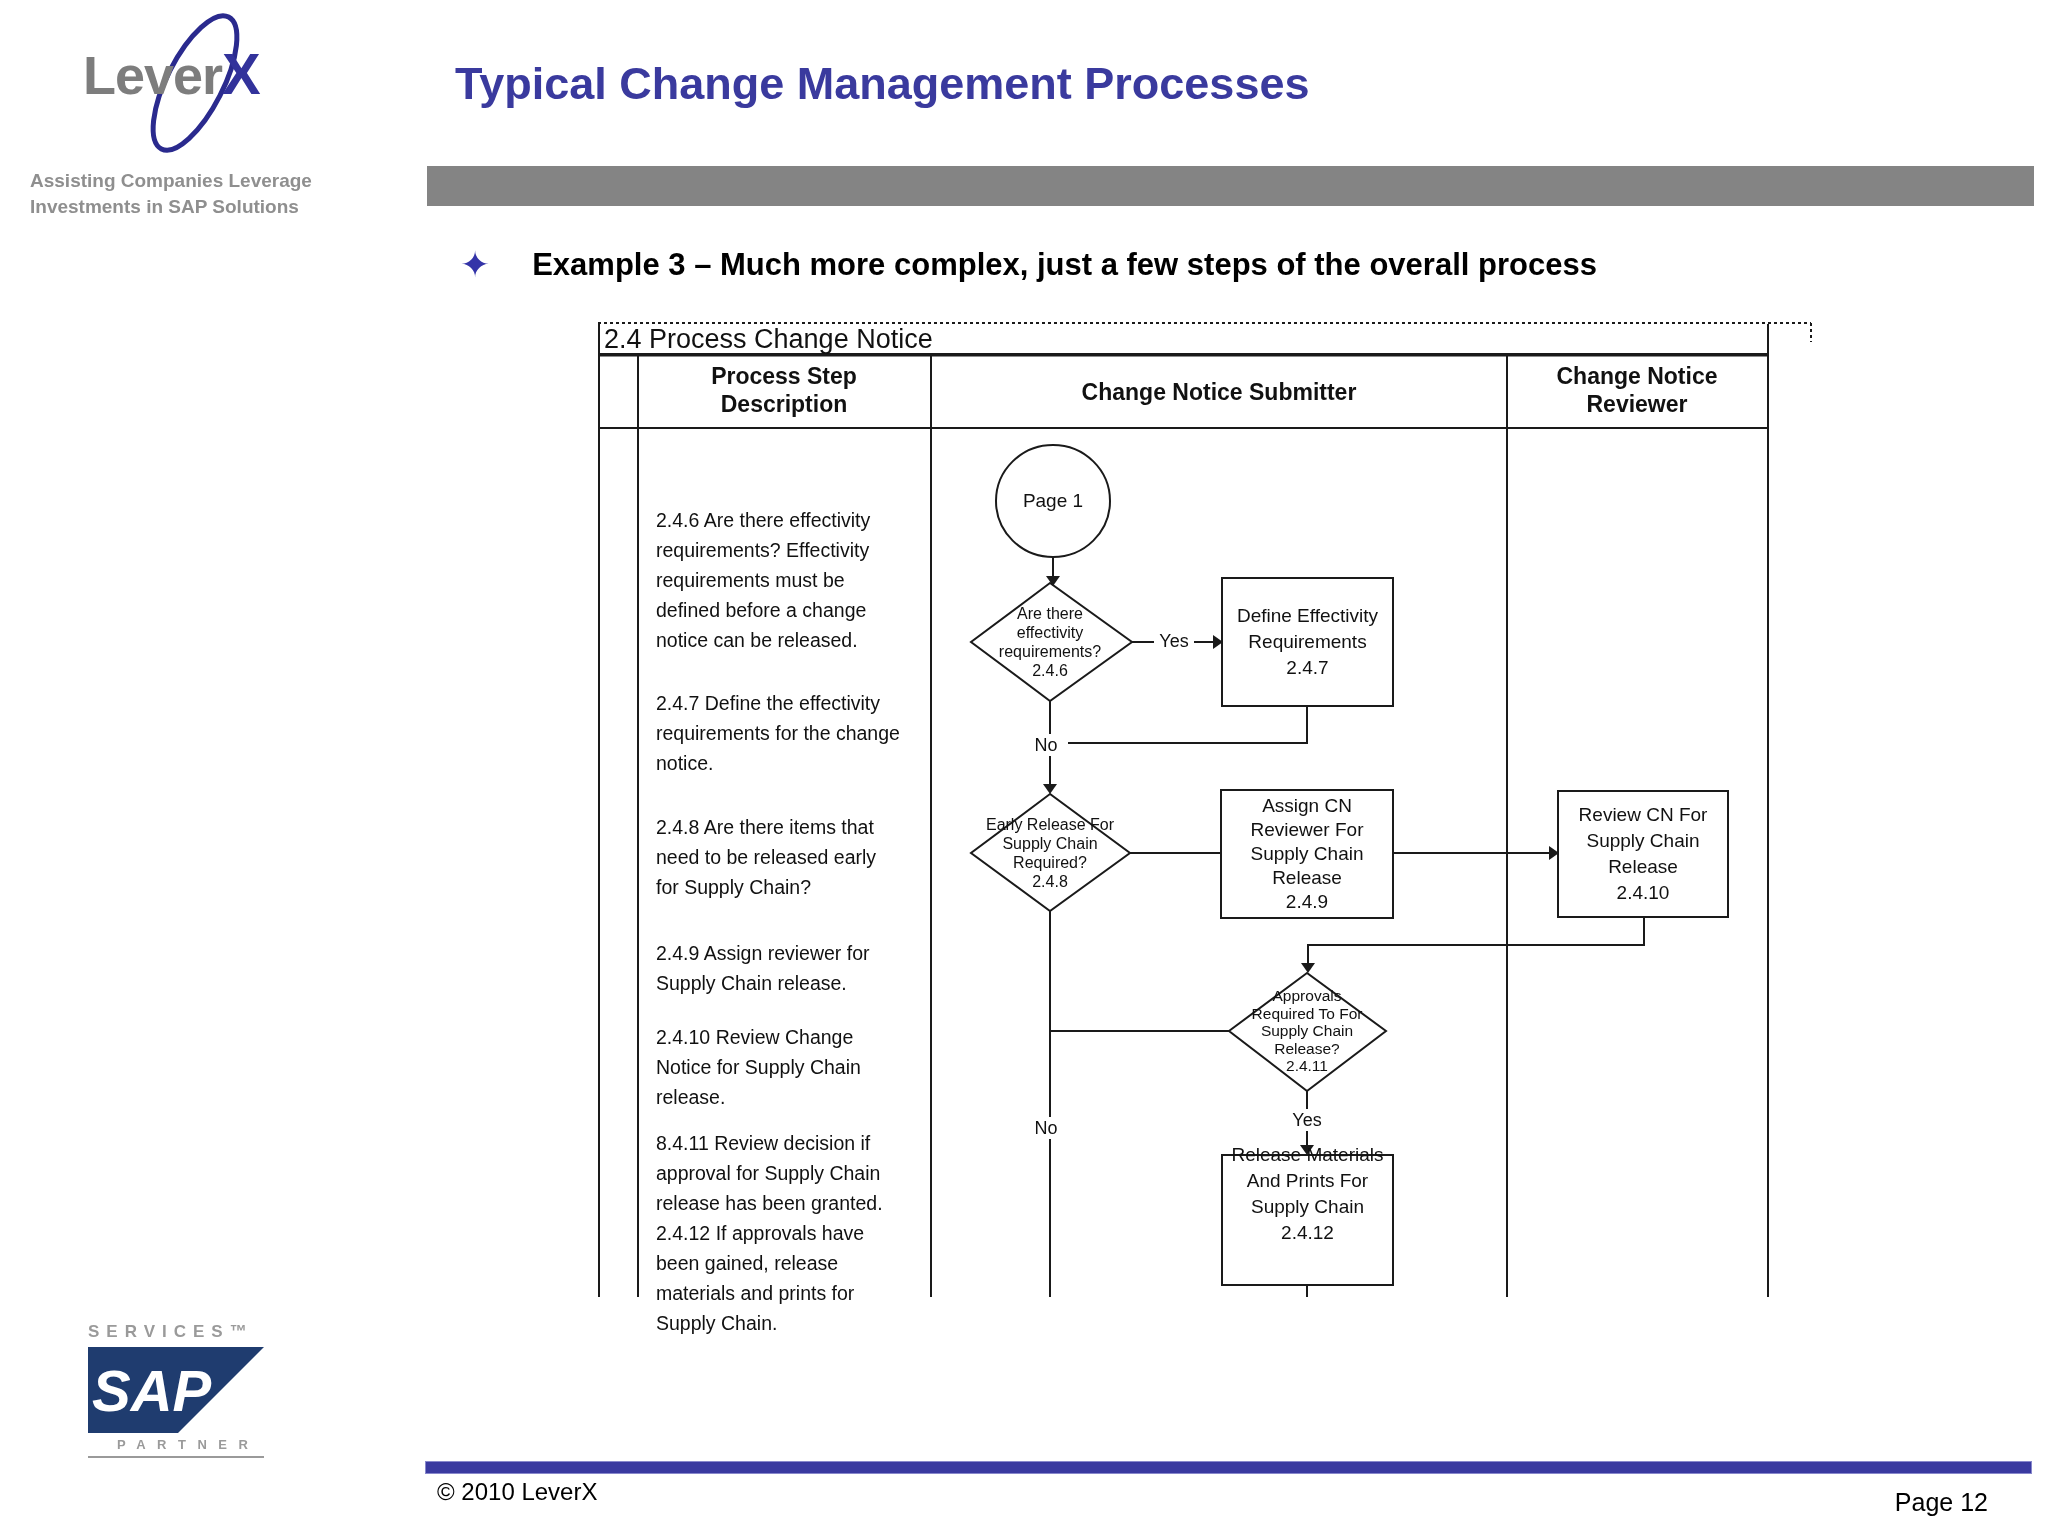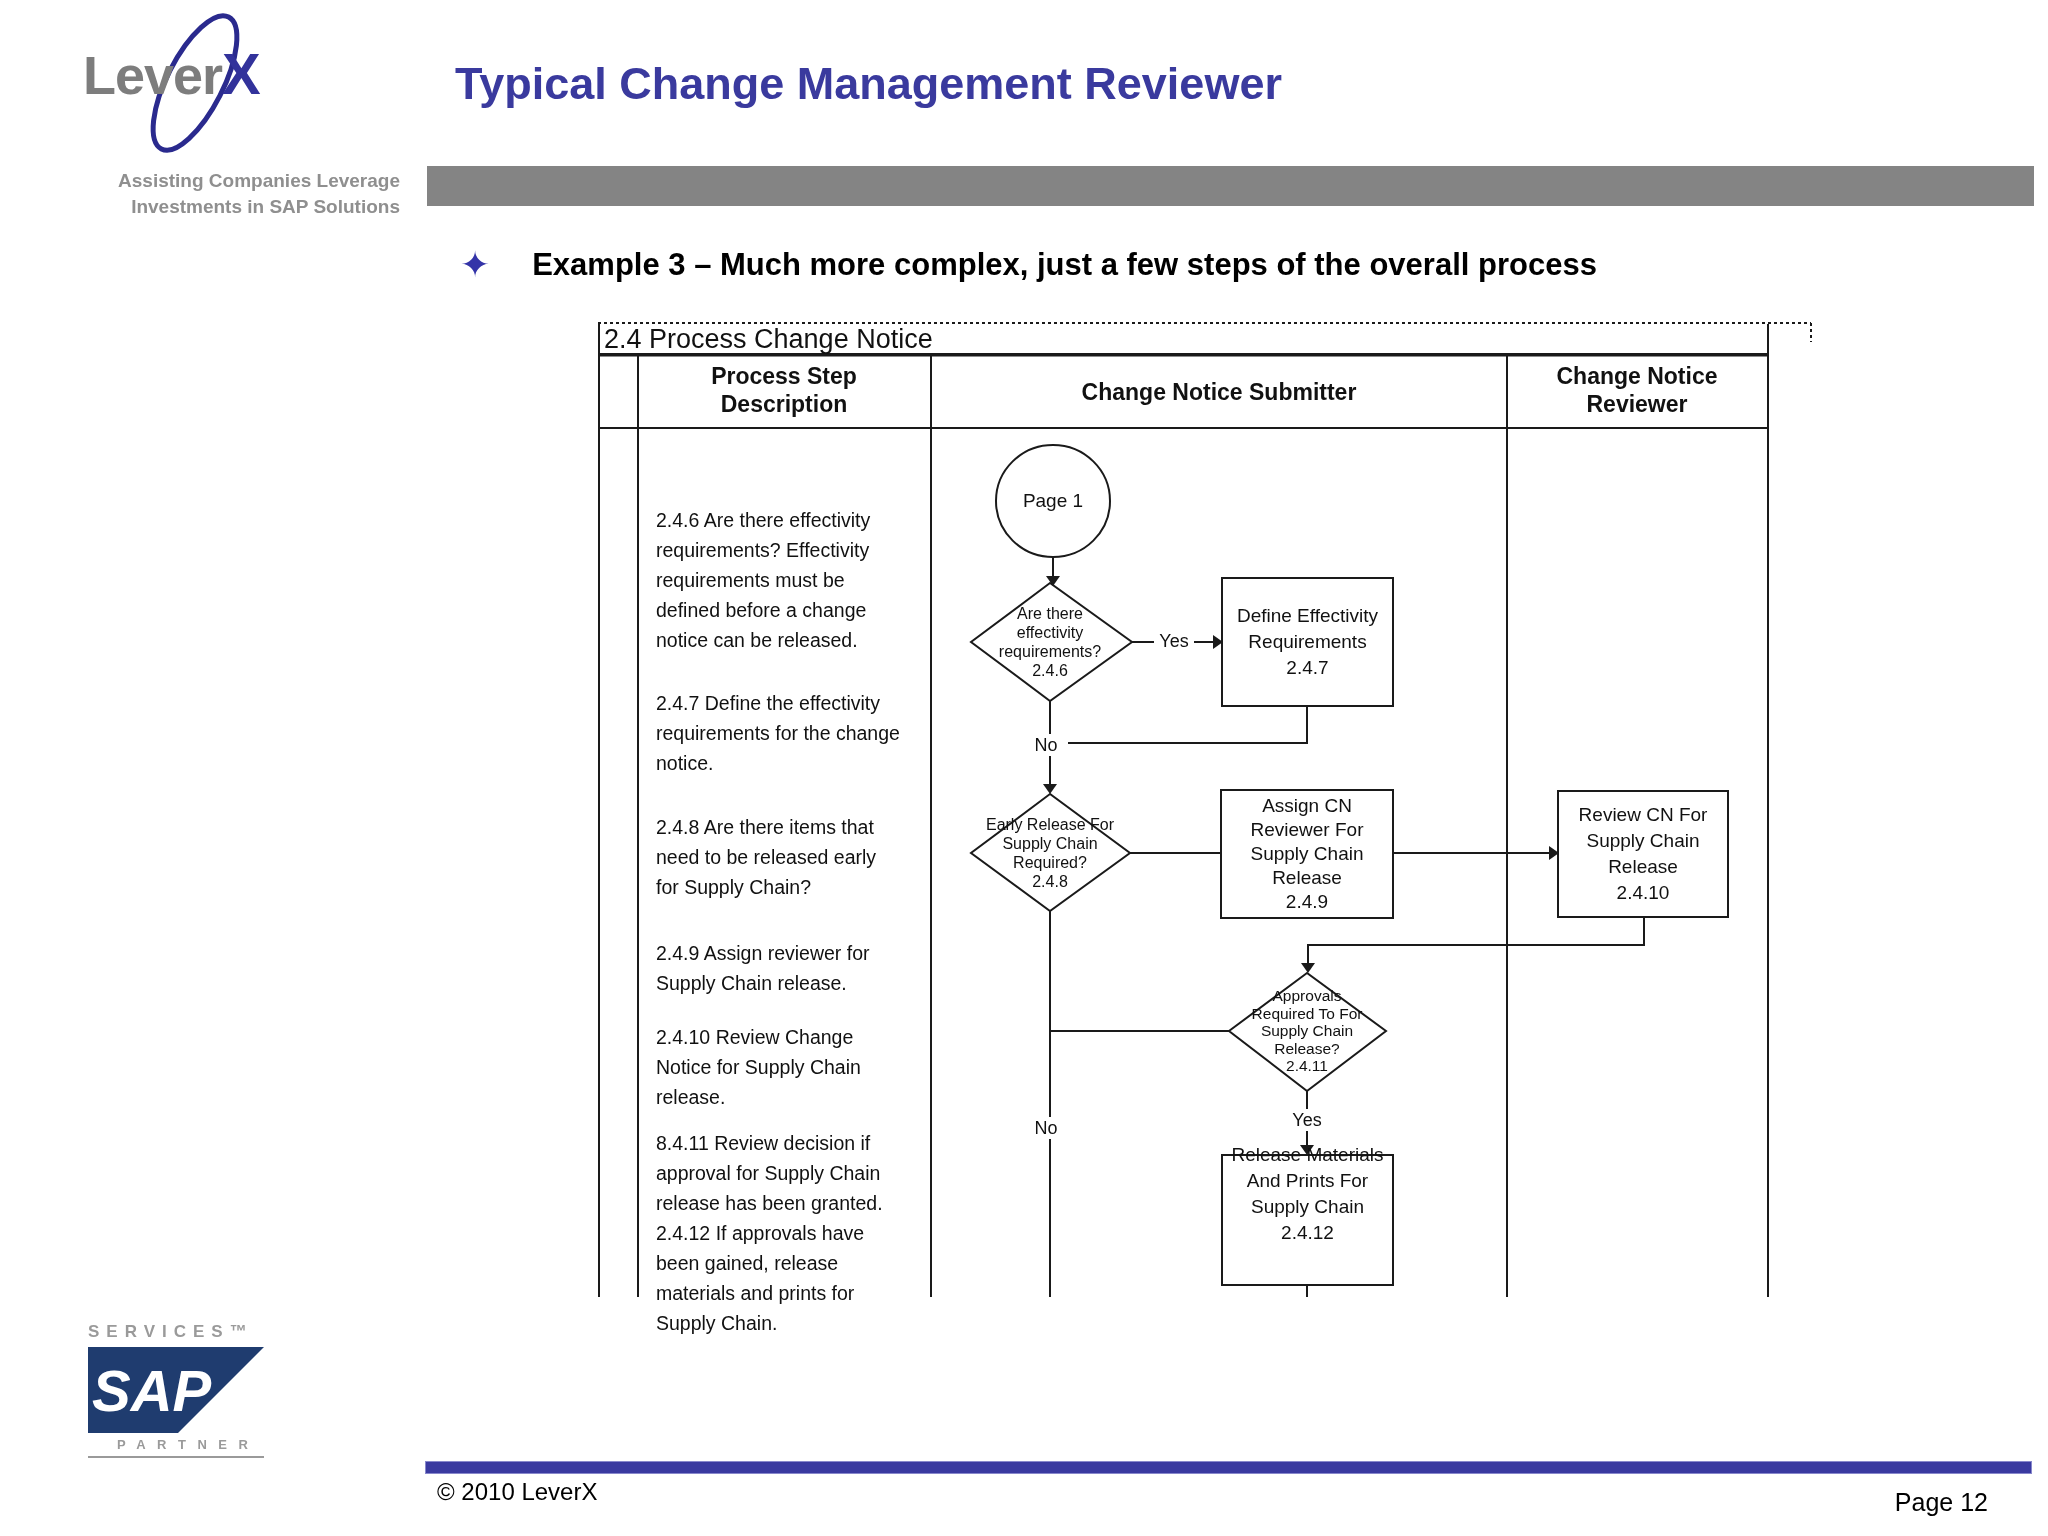--- a/index.html
+++ b/index.html
@@ -9,21 +9,21 @@
   
   #page-title{left:455px;top:58px;font-size:45px;font-weight:bold;color:#3a3a9e;letter-spacing:0px;}
   #gray-bar{left:427px;top:166px;width:1607px;height:40px;background:#848484;}
   #bullet-row{left:460px;top:245px;width:1480px;display:flex;align-items:flex-start;}
   #bullet-star{font-size:36px;color:#3434a8;line-height:40px;}
   #bullet-text{margin-left:42px;font-size:31px;font-weight:bold;color:#000;line-height:40px;}
   
   #leverx-text{left:83px;top:40px;font-size:54px;font-weight:bold;letter-spacing:-1px;}
   #leverx-text .gray{color:#7d7d7d;}
   #leverx-text .blue{color:#32329b;font-size:58px;}
-  #leverx-tagline{left:30px;top:168px;width:370px;text-align:right;font-size:19px;font-weight:bold;
+  #leverx-tagline{left:30px;top:168px;width:370px;text-align:left;font-size:19px;font-weight:bold;
                   color:#8f8f8f;line-height:26px;white-space:pre-line;}
   
   #chart{left:598px;top:322px;width:1214px;height:995px;}
   #chart svg{position:absolute;left:0;top:0;}
   .chart-title{left:6px;top:2px;font-size:27px;color:#111;}
   .lane-h{font-size:23px;font-weight:bold;text-align:center;line-height:28px;}
   .step{left:58px;width:280px;font-size:19.5px;line-height:30px;white-space:pre-line;color:#111;}
   .node{display:flex;align-items:center;justify-content:center;text-align:center;white-space:pre-line;}
   .boxtxt{font-size:19px;line-height:26px;}
   .diatxt{font-size:16px;line-height:19px;}
@@ -45,21 +45,21 @@
 
   <svg class="abs" style="left:130px;top:8px;" width="140" height="152" viewBox="0 0 140 152">
     <ellipse cx="65" cy="75" rx="28" ry="74" fill="none" stroke="#2a2a8e" stroke-width="5" transform="rotate(27 65 75)"></ellipse>
   </svg>
   <div class="abs" id="leverx-text">
     <span class="gray">Lever</span><span class="blue">X</span>
   </div>
   <div class="abs" id="leverx-tagline">Assisting Companies Leverage
 Investments in SAP Solutions</div>
 
-  <div class="abs" id="page-title">Typical Change Management Reviewer</div>
+  <div class="abs" id="page-title">Typical Change Management Processes</div>
   <div class="abs" id="gray-bar"></div>
   <div class="abs" id="bullet-row">
     <span id="bullet-star">✦</span>
     <span id="bullet-text">Example 3 – Much more complex, just a few steps of the overall process</span>
   </div>
 
   <div class="abs" id="chart">
     <svg width="1214" height="995" viewBox="0 0 1214 995">
       <g stroke="#1a1a1a" stroke-width="2" fill="none">
 

